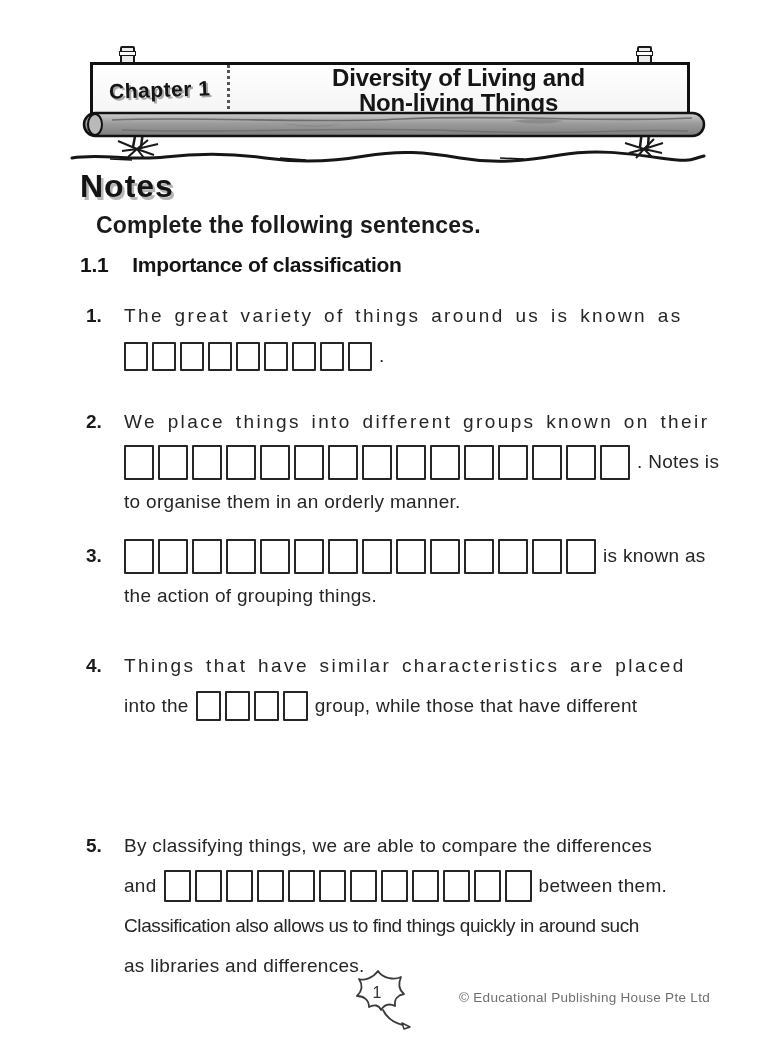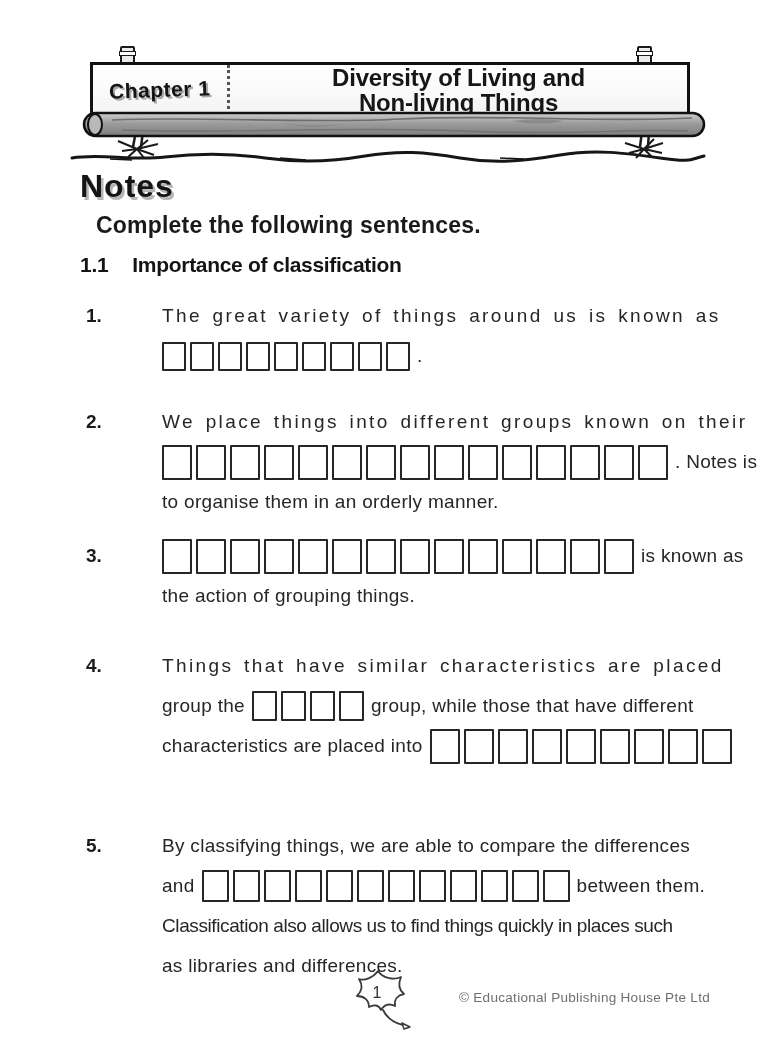--- a/index.html
+++ b/index.html
@@ -32,21 +32,21 @@
         letter-spacing:1px;color:#141414;text-shadow:2.5px 2.5px 0 #b5b5b5;}
   .instruction{position:absolute;left:96px;top:212px;font-size:23px;font-weight:700;
         letter-spacing:.2px;color:#1a1a1a;}
   .section-heading{position:absolute;left:80px;top:253px;display:flex;gap:24px;
         font-size:21px;font-weight:800;color:#141414;letter-spacing:-.3px;}
 
   
   .question{position:absolute;left:86px;right:56px;display:flex;gap:12px;}
   .qnum{width:26px;flex:none;font-size:19px;font-weight:700;line-height:40px;color:#1a1a1a;}
   .qbody{flex:1;min-width:0;}
-  .qline{display:flex;align-items:center;height:40px;white-space:nowrap;margin-left:38px;}
+  .qline{display:flex;align-items:center;height:40px;white-space:nowrap;}
   .seg{font-size:19px;color:#262626;letter-spacing:.3px;white-space:pre;}
   .seg.spread{letter-spacing:2.4px;word-spacing:3px;}
   .seg.tight{letter-spacing:-.4px;}
   .boxes{display:flex;gap:4px;margin:0 7px;}
   .qline .boxes:first-child{margin-left:0;}
   .box{box-sizing:border-box;border:2.2px solid #262626;background:#fff;border-radius:1px;flex:none;}
 
   
   .leaf-wrap{position:absolute;left:350px;top:968px;width:62px;height:68px;}
   .leaf-num{position:absolute;left:0;top:16px;width:54px;text-align:center;
@@ -192,42 +192,28 @@
           </div>
         </div>
       </div>
       <div class="question" style="top: 646px;">
         <span class="qnum">4.</span>
         <div class="qbody">
           <div class="qline">
             <span class="seg spread">Things that have similar characteristics are placed</span>
           </div>
           <div class="qline">
-            <span class="seg">group the</span>
+            <span class="seg">into the</span>
             <span class="boxes">
               <span class="box" style="width: 25px; height: 30px;"></span>
               <span class="box" style="width: 25px; height: 30px;"></span>
               <span class="box" style="width: 25px; height: 30px;"></span>
               <span class="box" style="width: 25px; height: 30px;"></span>
             </span>
             <span class="seg">group, while those that have different</span>
-          </div>
-          <div class="qline">
-            <span class="seg">characteristics are placed into</span>
-            <span class="boxes">
-              <span class="box" style="width: 30px; height: 35px;"></span>
-              <span class="box" style="width: 30px; height: 35px;"></span>
-              <span class="box" style="width: 30px; height: 35px;"></span>
-              <span class="box" style="width: 30px; height: 35px;"></span>
-              <span class="box" style="width: 30px; height: 35px;"></span>
-              <span class="box" style="width: 30px; height: 35px;"></span>
-              <span class="box" style="width: 30px; height: 35px;"></span>
-              <span class="box" style="width: 30px; height: 35px;"></span>
-              <span class="box" style="width: 30px; height: 35px;"></span>
-            </span>
           </div>
         </div>
       </div>
       <div class="question" style="top: 826px;">
         <span class="qnum">5.</span>
         <div class="qbody">
           <div class="qline">
             <span class="seg">By classifying things, we are able to compare the differences</span>
           </div>
           <div class="qline">
@@ -242,21 +228,21 @@
               <span class="box" style="width: 27px; height: 32px;"></span>
               <span class="box" style="width: 27px; height: 32px;"></span>
               <span class="box" style="width: 27px; height: 32px;"></span>
               <span class="box" style="width: 27px; height: 32px;"></span>
               <span class="box" style="width: 27px; height: 32px;"></span>
               <span class="box" style="width: 27px; height: 32px;"></span>
             </span>
             <span class="seg">between them.</span>
           </div>
           <div class="qline">
-            <span class="seg tight">Classification also allows us to find things quickly in places such</span>
+            <span class="seg tight">Classification also allows us to find things quickly in around such</span>
           </div>
           <div class="qline">
             <span class="seg">as libraries and differences.</span>
           </div>
         </div>
       </div>
     </div>
 
   <div class="leaf-wrap">
     <svg width="62" height="68" viewBox="0 0 62 68">

